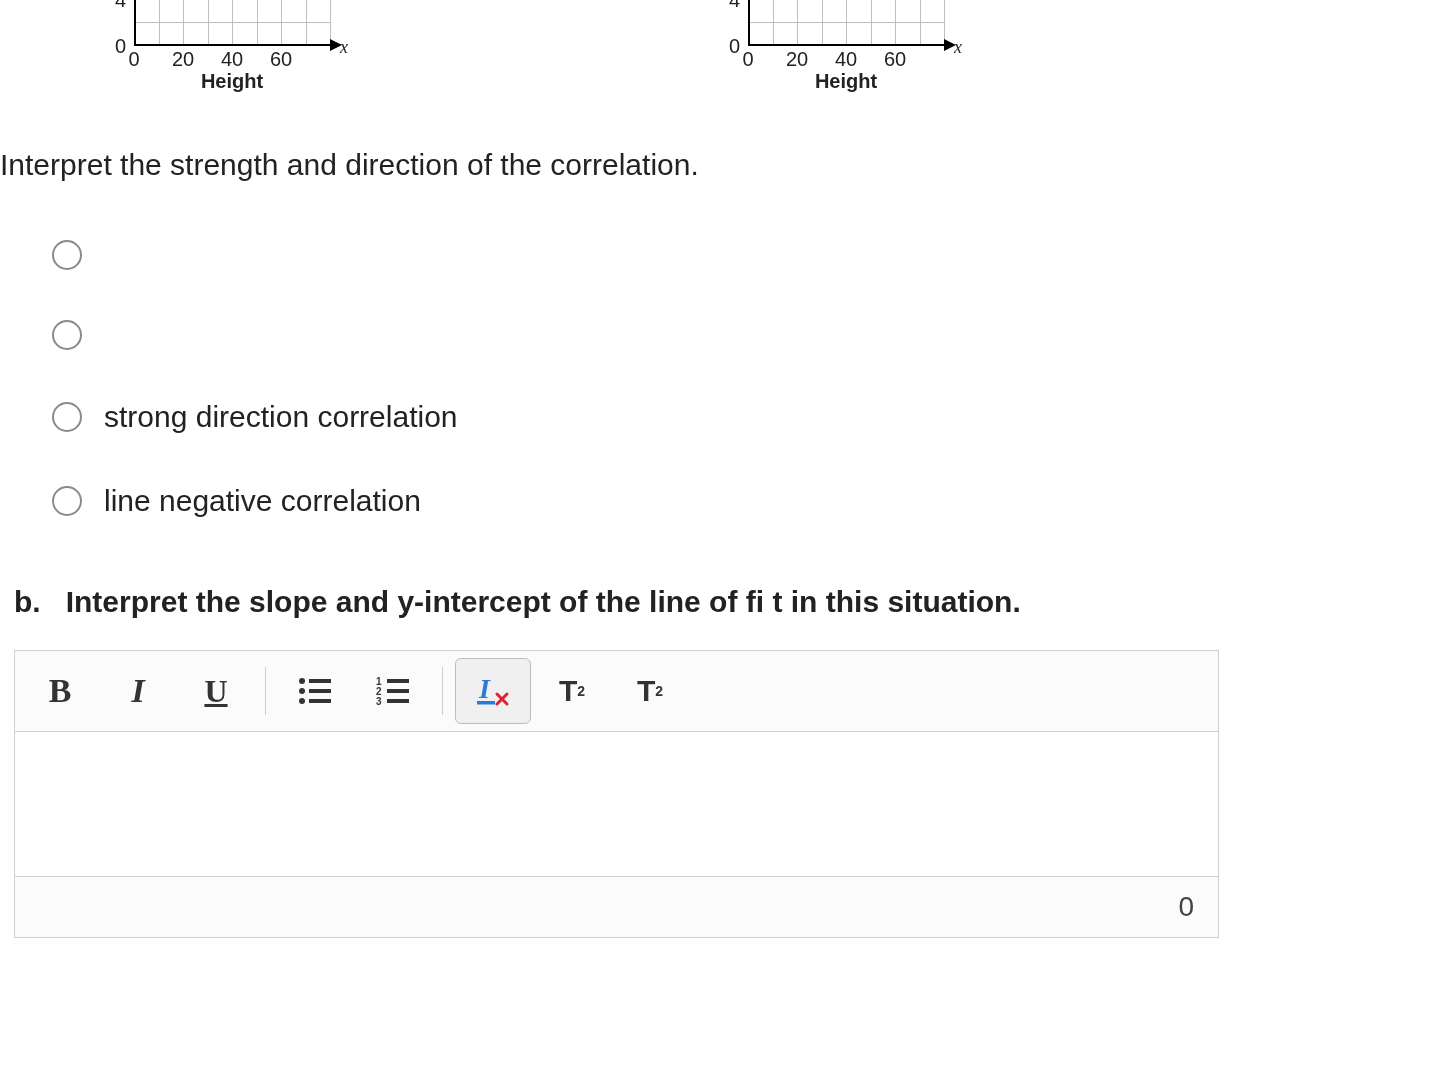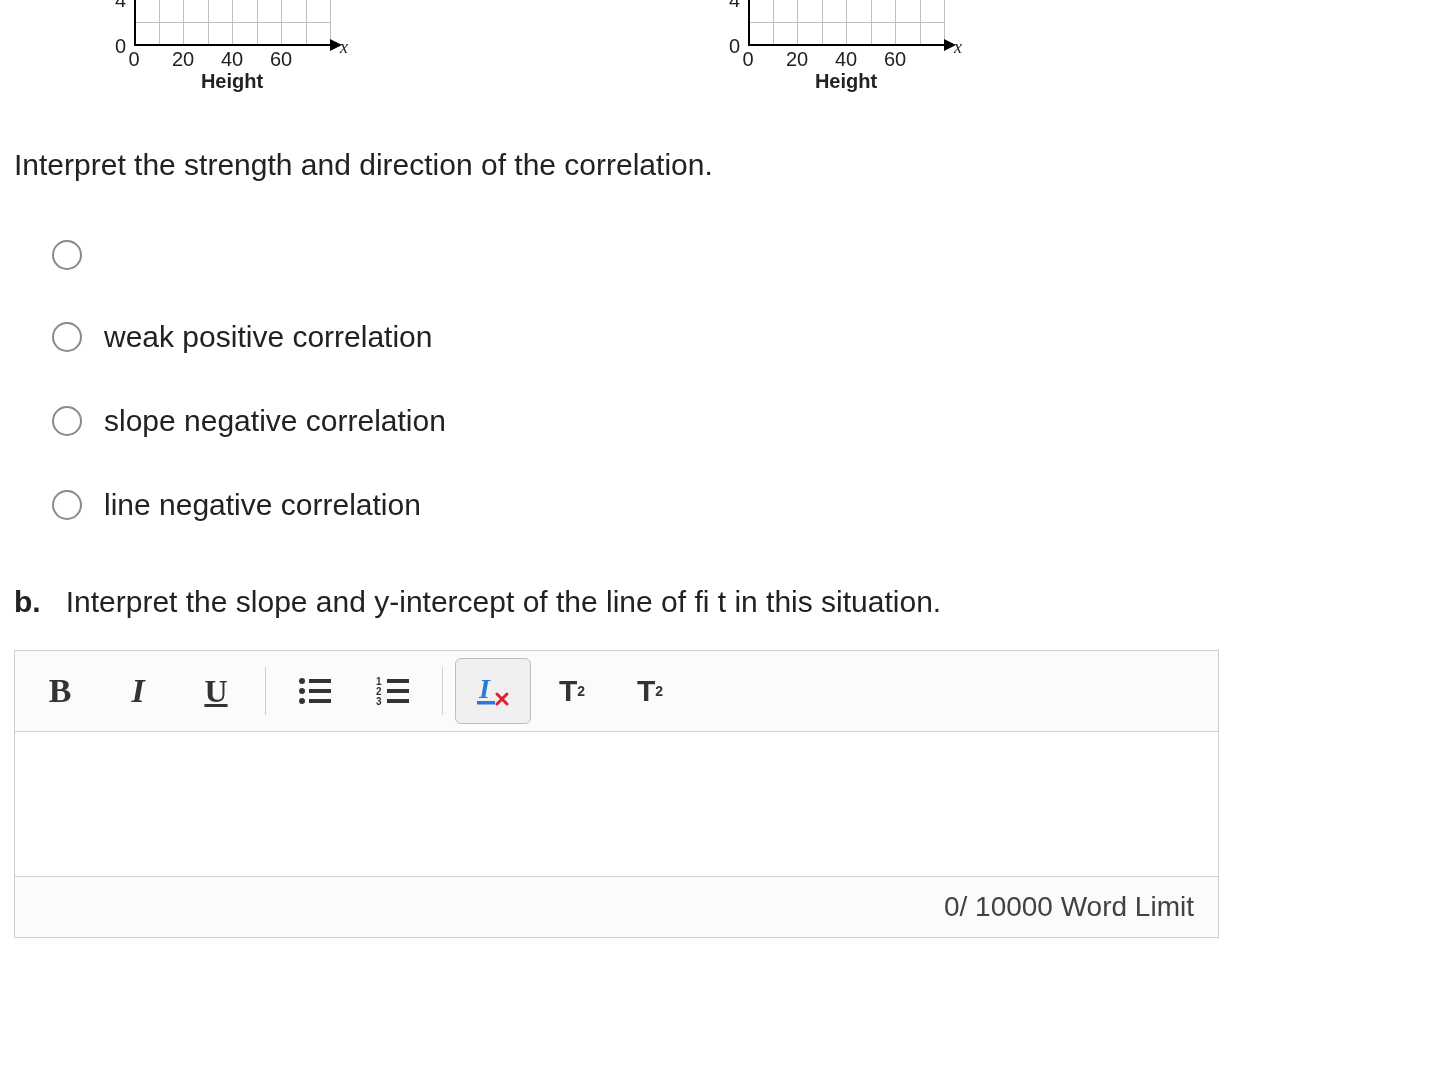--- a/index.html
+++ b/index.html
@@ -120,21 +120,21 @@
     top: 70px;
     width: 196px;
     text-align: center;
     font-weight: 700;
     font-size: 20px;
   }
 
   
   .question-text {
     position: absolute;
-    left: 14px;
+    left: 0;
     top: 148px;
     font-size: 30px;
     color: #222;
   }
 
   
   .options {
     position: absolute;
     left: 52px;
     top: 240px;
@@ -159,21 +159,21 @@
   }
 
   
   .part-b {
     position: absolute;
     left: 14px;
     top: 585px;
     font-size: 30px;
   }
   .part-b .b-letter { font-weight: 700; }
-  .part-b .b-text { font-weight: 400; }
+  .part-b .b-text { font-weight: 700; }
 
   
   .editor {
     position: absolute;
     left: 14px;
     top: 650px;
     width: 1203px;
     border: 1px solid #cfcfcf;
     background: #fff;
   }
@@ -306,25 +306,24 @@
   </div>
 
   <div class="question-text">Interpret the strength and direction of the correlation.</div>
 
   <div class="options">
     <div class="option">
       <div class="radio"></div>
     </div>
     <div class="option">
       <div class="radio"></div>
-      <span class="option-label">weak positive correlation</span>
     </div>
     <div class="option">
       <div class="radio"></div>
-      <span class="option-label">slope negative correlation</span>
+      <span class="option-label">strong direction correlation</span>
     </div>
     <div class="option">
       <div class="radio"></div>
       <span class="option-label">line negative correlation</span>
     </div>
   </div>
 
   <div class="part-b">
     <span class="b-letter">b.</span>
     <span>&nbsp;</span>
@@ -381,17 +380,16 @@
       <div class="tb-btn" style="font-family:Arial;font-weight:800;font-size:30px;">
         <span>T</span>
           <sub style="font-size:14px;">2</sub>
       </div>
     </div>
 
     <div class="editor-body" contenteditable="true" style=""></div>
 
     <div class="editor-footer">
       <span>0</span>
-        <span> / 10000 Word Limit</span>
     </div>
   </div>
 
 </div>
 
 </body></html>

